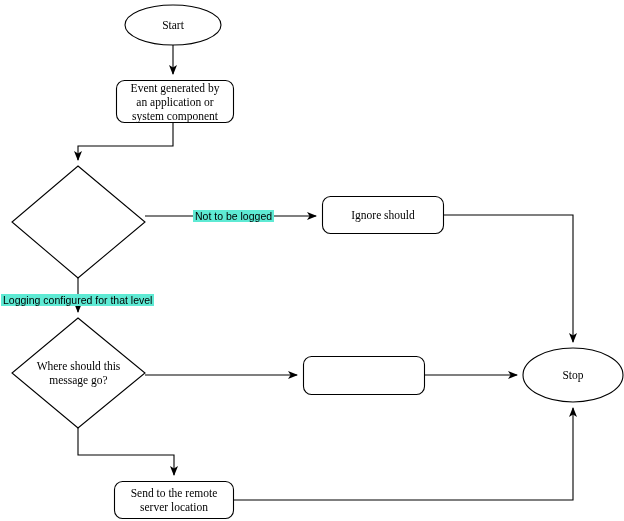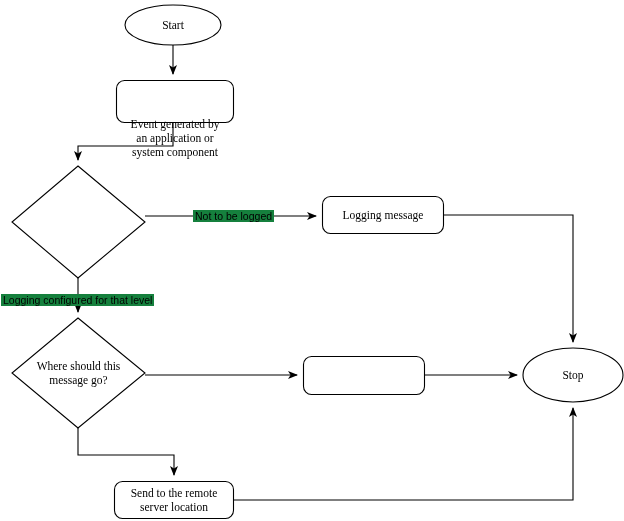--- a/index.html
+++ b/index.html
@@ -38,21 +38,21 @@
     color: #000000;
     pointer-events: none;
     white-space: pre-line;
     font-family: Liberation Serif, serif;
   }
   .edge-label {
     position: absolute;
     font-size: 10.5px;
     line-height: 12px;
     color: #000000;
-    background: #15803d;
+    background: #5eead4;
     padding: 0 2px;
     white-space: nowrap;
   }
 </style>
 </head>
 <body>
 
 <div id="canvas">
 
   <svg class="flow" viewBox="0 0 624 521">
@@ -95,26 +95,26 @@
       <path d="M424.5,375 L517,375" marker-end="url(#arrow)"></path>
 
       <path d="M78,428 L78,455 L174,455 L174,475" marker-end="url(#arrow)"></path>
 
       <path d="M233.5,500 L573,500 L573,408" marker-end="url(#arrow)"></path>
     </g>
   </svg>
 
   <div class="shape-text" style="left:125px; top:5px; width:96px; height:40px;">Start</div>
 
-  <div class="shape-text" style="left:116px; top:80px; width:118px; height:43px;margin-top:36px;">Event generated by
+  <div class="shape-text" style="left:116px; top:80px; width:118px; height:43px;">Event generated by
 an application or
 system component</div>
 
 
-  <div class="shape-text" style="left:322px; top:196px; width:122px; height:38px;">Logging message</div>
+  <div class="shape-text" style="left:322px; top:196px; width:122px; height:38px;">Ignore should</div>
 
   <div class="shape-text" style="left:12px; top:351px; width:133px; height:44px;">Where should this
 message go?</div>
 
 
   <div class="shape-text" style="left:114px; top:481px; width:120px; height:38px;">Send to the remote
 server location</div>
 
   <div class="shape-text" style="left:523px; top:348px; width:100px; height:54px;">Stop</div>
 

